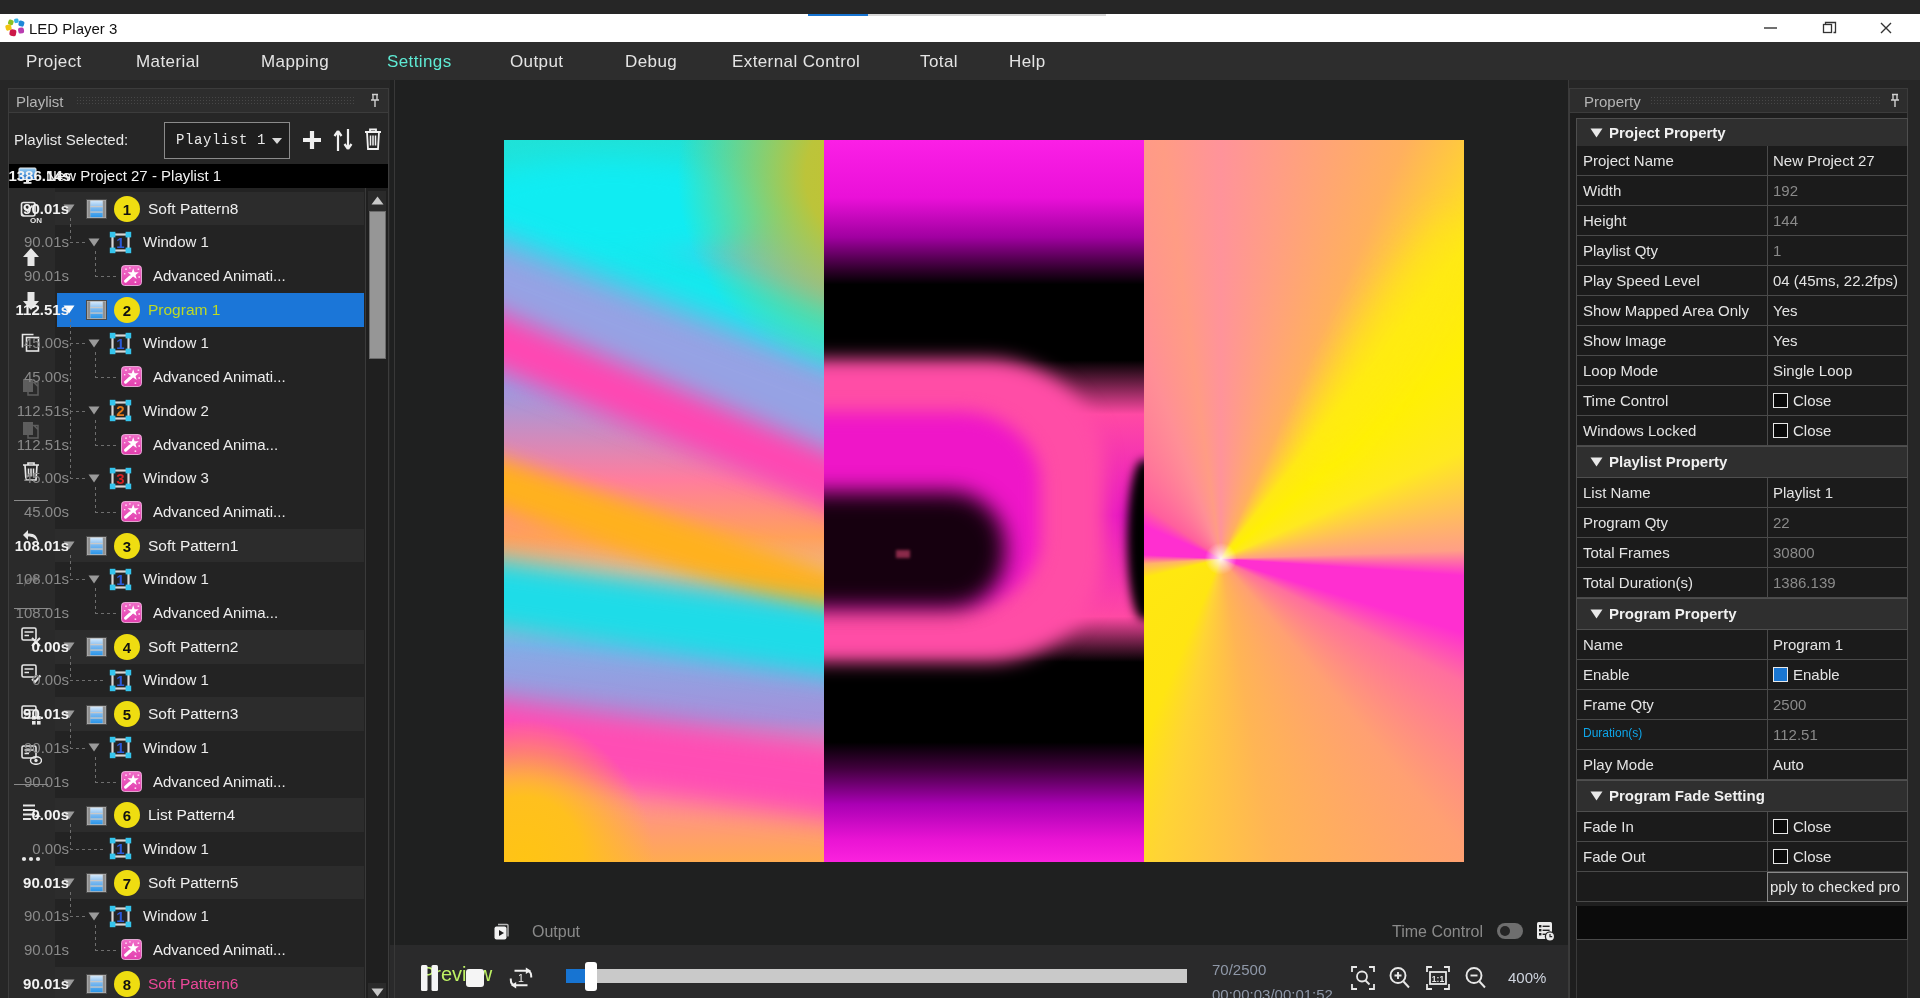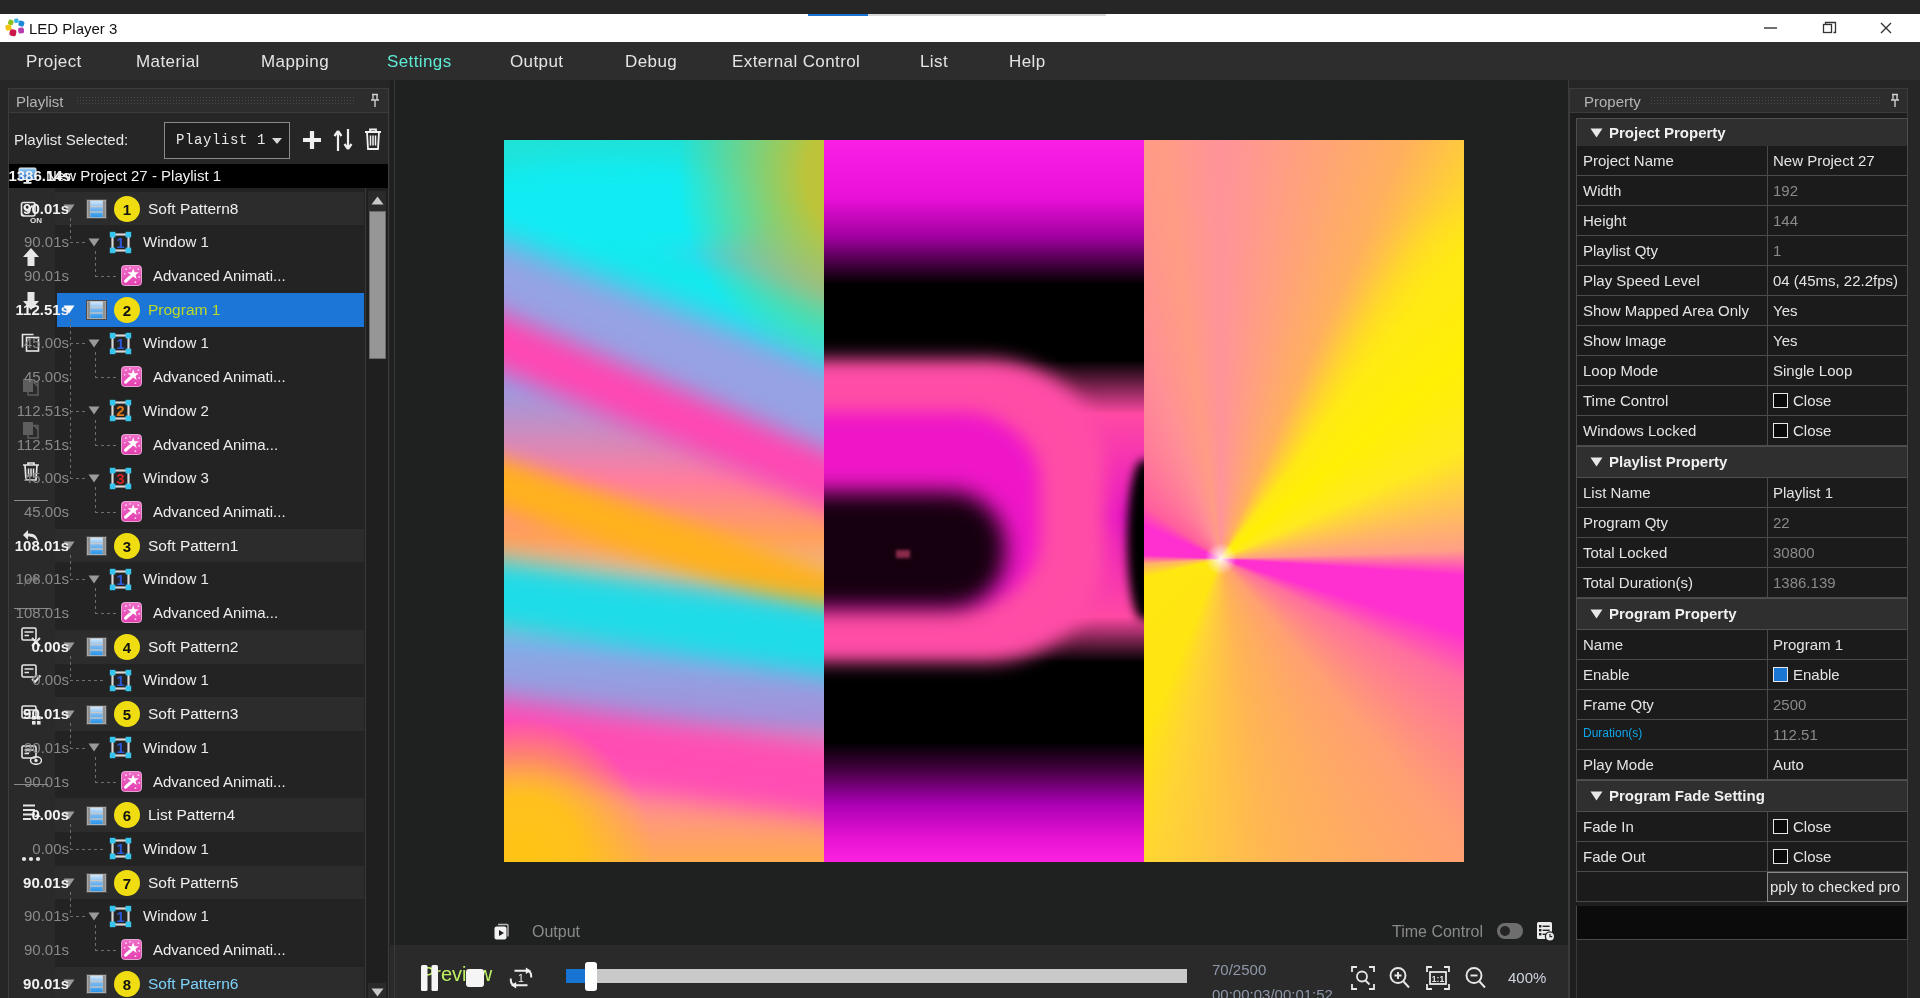--- a/index.html
+++ b/index.html
@@ -28,21 +28,21 @@
 <path d="M121 9 L131 19 M131 9 L121 19" stroke="#333" stroke-width="1.4"></path>
 </svg>
 <div class="abs" style="left:0px;top:28px;width:1920px;height:38px;background:#2d2d2d;"></div>
 <div class="txt" style="left:26px;top:38px;font-size:17px;color:#e4e4e4;letter-spacing:0.4px;">Project</div>
 <div class="txt" style="left:136px;top:38px;font-size:17px;color:#e4e4e4;letter-spacing:0.4px;">Material</div>
 <div class="txt" style="left:261px;top:38px;font-size:17px;color:#e4e4e4;letter-spacing:0.4px;">Mapping</div>
 <div class="txt" style="left:387px;top:38px;font-size:17px;color:#5eead4;letter-spacing:0.4px;">Settings</div>
 <div class="txt" style="left:510px;top:38px;font-size:17px;color:#e4e4e4;letter-spacing:0.4px;">Output</div>
 <div class="txt" style="left:625px;top:38px;font-size:17px;color:#e4e4e4;letter-spacing:0.4px;">Debug</div>
 <div class="txt" style="left:732px;top:38px;font-size:17px;color:#e4e4e4;letter-spacing:0.4px;">External Control</div>
-<div class="txt" style="left:920px;top:38px;font-size:17px;color:#e4e4e4;letter-spacing:0.4px;">List</div>
+<div class="txt" style="left:920px;top:38px;font-size:17px;color:#e4e4e4;letter-spacing:0.4px;">Total</div>
 <div class="txt" style="left:1009px;top:38px;font-size:17px;color:#e4e4e4;letter-spacing:0.4px;">Help</div>
 <div class="abs" style="left:390px;top:66px;width:1179px;height:865px;background:#1f2020;"></div>
 <div class="abs" style="left:390px;top:931px;width:1179px;height:59px;background:#2a2a2b;"></div>
 <div class="abs" style="left:394px;top:66px;width:1px;height:924px;background:#383838;"></div>
 <div class="abs" style="left:1568px;top:66px;width:1px;height:924px;background:#3a3a3a;"></div>
 <div class="abs" style="left:390px;top:990px;width:1179px;height:2px;background:#1a1a1a;"></div>
 <div class="abs" style="left:504px;top:126px;width:320px;height:722px;overflow:hidden;background:
  linear-gradient(180deg, #20e2d8 0%, #18e8e8 10%, #8aa6e4 22%, #979ce2 34%,
   #ff7d9e 47%, #ffa05c 55%, #edb68e 60%, #86abe6 70%, #a491da 80%,
   #ff84a8 88%, #ffab50 100%);">
@@ -706,21 +706,21 @@
       </defs>
 <rect x="0.5" y="0.5" width="20" height="19" fill="#b8b8b8" stroke="#4a4a4a"></rect>
 <rect x="1.5" y="1.5" width="2.6" height="17" fill="#909090"></rect>
       <rect x="16.9" y="1.5" width="2.6" height="17" fill="#909090"></rect>
 <rect x="4.4" y="1.8" width="12.2" height="16.4" fill="url(#st86)"></rect>
 <rect x="4.4" y="6.9" width="12.2" height="1.3" fill="#c8c8c8"></rect>
 <rect x="4.4" y="12.4" width="12.2" height="1.3" fill="#c8c8c8"></rect>
 </svg>
 <div class="abs" style="left:114px;top:956.75px;width:26px;height:26px;background:#efdd11;border-radius:13px;"></div>
 <div class="txt" style="left:114px;top:961.75px;font-size:15px;color:#111;font-weight:bold;"><span style="display:inline-block;width:26px;text-align:center;">8</span></div>
-<div class="txt" style="left:148px;top:960.75px;font-size:15.5px;color:#7dd3fc;">Soft Pattern6</div>
+<div class="txt" style="left:148px;top:960.75px;font-size:15.5px;color:#ec4899;">Soft Pattern6</div>
 <div class="txt" style="right:1567px;top:960.75px;font-size:15px;color:#f2f2f2;font-weight:bold;">90.01s</div>
 <div class="abs" style="left:70px;top:329.45px;width:1px;height:42.55px;background-image:repeating-linear-gradient(180deg,#6e6e6e 0 3px,transparent 3px 6px);"></div>
 <div class="abs" style="left:70px;top:396.85px;width:1px;height:42.55px;background-image:repeating-linear-gradient(180deg,#6e6e6e 0 3px,transparent 3px 6px);"></div>
 <div class="abs" style="left:70px;top:986.6px;width:1px;height:9.4px;background-image:repeating-linear-gradient(180deg,#6e6e6e 0 3px,transparent 3px 6px);"></div>
 <div class="abs" style="left:365px;top:174px;width:23px;height:815px;background:#1f1f1f;border-left:1px solid #3a3a3a;box-sizing:border-box;"></div>
 <div class="abs" style="left:368px;top:177px;width:18px;height:20px;background:#2a2a2a;"></div>
 <svg class="abs" style="left:371px;top:182px" width="13" height="9" viewBox="0 0 13 9">
       <path d="M6.5 0.5 L12.5 8.5 H0.5 Z" fill="#c8c8c8"></path>
     </svg>
 <div class="abs" style="left:369px;top:197px;width:17px;height:148px;background:#969696;border:1px solid #6a6a6a;box-sizing:border-box;"></div>
@@ -790,21 +790,21 @@
 <div class="abs" style="left:1576px;top:464px;width:192px;height:30px;background:#1b1b1b;border:1px solid #4a4a4a;border-top:none;box-sizing:border-box;"></div>
 <div class="abs" style="left:1767px;top:464px;width:141px;height:30px;background:#1b1b1b;border:1px solid #4a4a4a;border-top:none;border-left:1px solid #4a4a4a;box-sizing:border-box;"></div>
 <div class="txt" style="left:1583px;top:470px;font-size:15px;color:#e4e4e4;">List Name</div>
 <div class="txt" style="left:1773px;top:470px;font-size:15px;color:#e4e4e4;">Playlist 1</div>
 <div class="abs" style="left:1576px;top:494px;width:192px;height:30px;background:#1b1b1b;border:1px solid #4a4a4a;border-top:none;box-sizing:border-box;"></div>
 <div class="abs" style="left:1767px;top:494px;width:141px;height:30px;background:#1b1b1b;border:1px solid #4a4a4a;border-top:none;border-left:1px solid #4a4a4a;box-sizing:border-box;"></div>
 <div class="txt" style="left:1583px;top:500px;font-size:15px;color:#e4e4e4;">Program Qty</div>
 <div class="txt" style="left:1773px;top:500px;font-size:15px;color:#8a8a8a;">22</div>
 <div class="abs" style="left:1576px;top:524px;width:192px;height:30px;background:#1b1b1b;border:1px solid #4a4a4a;border-top:none;box-sizing:border-box;"></div>
 <div class="abs" style="left:1767px;top:524px;width:141px;height:30px;background:#1b1b1b;border:1px solid #4a4a4a;border-top:none;border-left:1px solid #4a4a4a;box-sizing:border-box;"></div>
-<div class="txt" style="left:1583px;top:530px;font-size:15px;color:#e4e4e4;">Total Locked</div>
+<div class="txt" style="left:1583px;top:530px;font-size:15px;color:#e4e4e4;">Total Frames</div>
 <div class="txt" style="left:1773px;top:530px;font-size:15px;color:#8a8a8a;">30800</div>
 <div class="abs" style="left:1576px;top:554px;width:192px;height:30px;background:#1b1b1b;border:1px solid #4a4a4a;border-top:none;box-sizing:border-box;"></div>
 <div class="abs" style="left:1767px;top:554px;width:141px;height:30px;background:#1b1b1b;border:1px solid #4a4a4a;border-top:none;border-left:1px solid #4a4a4a;box-sizing:border-box;"></div>
 <div class="txt" style="left:1583px;top:560px;font-size:15px;color:#e4e4e4;">Total Duration(s)</div>
 <div class="txt" style="left:1773px;top:560px;font-size:15px;color:#8a8a8a;">1386.139</div>
 <div class="abs" style="left:1576px;top:584px;width:332px;height:32px;background:#2f2f2f;border:1px solid #4f4f4f;box-sizing:border-box;"></div>
 <svg class="abs" style="left:1590px;top:595px" width="13" height="10" viewBox="0 0 13 10">
       <path d="M0.5 0.5 H12.5 L6.5 9.5 Z" fill="#e8e8e8"></path>
     </svg>
 <div class="txt" style="left:1609px;top:591px;font-size:15px;color:#f0f0f0;font-weight:bold;">Program Property</div>

